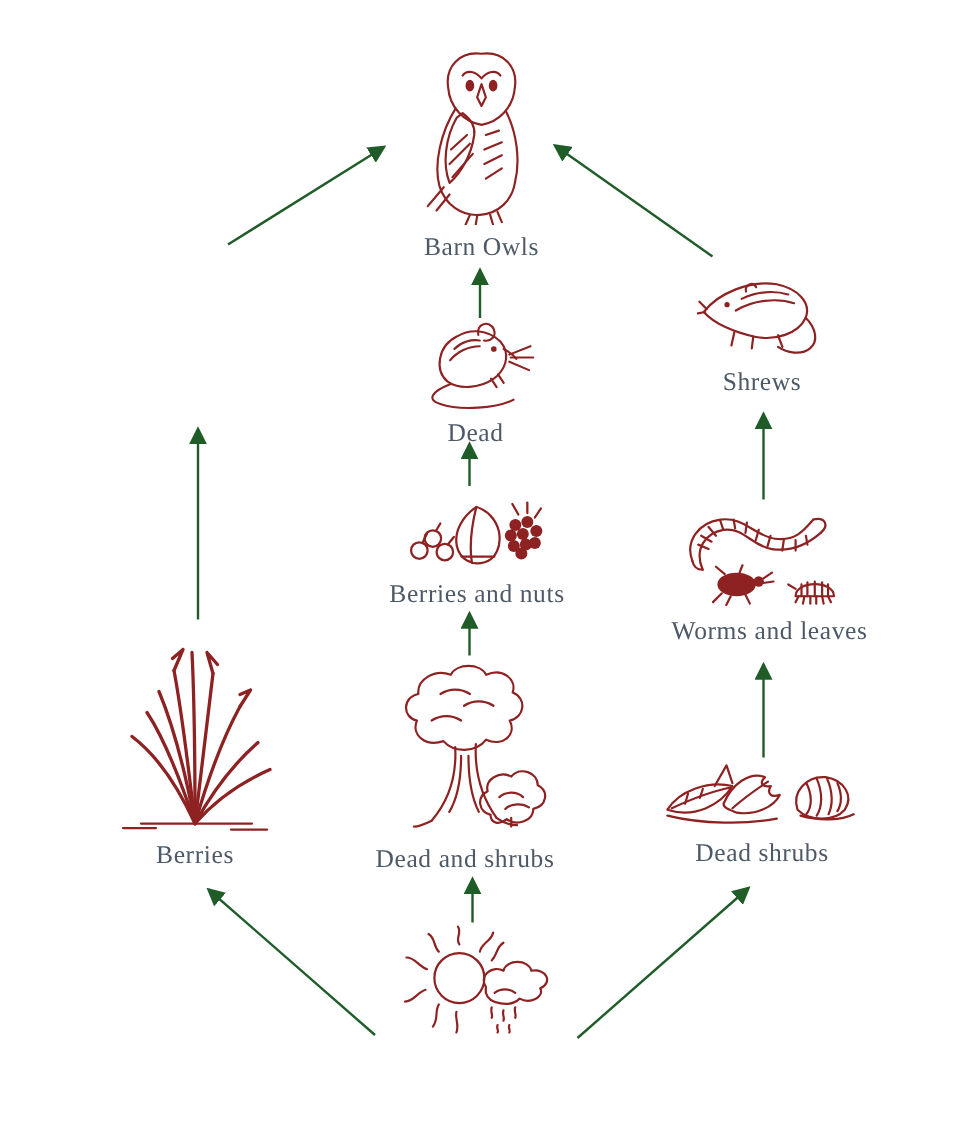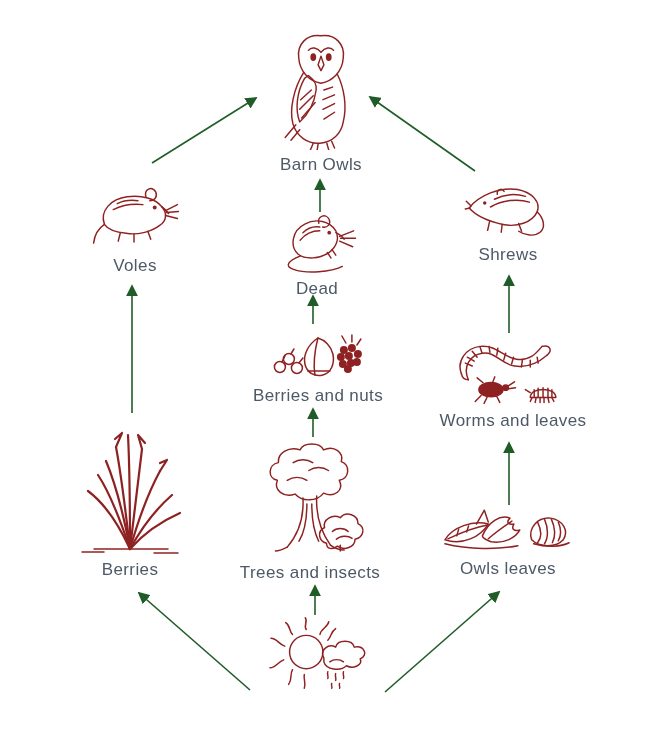--- a/index.html
+++ b/index.html
@@ -9,20 +9,21 @@
   }
   html,body{margin:0;padding:0;background:#ffffff;}
   .canvas{
     position:relative;width:650px;height:750px;background:#ffffff;overflow:hidden;
     font-family:"Liberation Sans",sans-serif;
   }
   .arrow-layer{position:absolute;left:0;top:0;width:650px;height:750px;pointer-events:none;}
   .node{
     position:absolute;margin:0;display:flex;flex-direction:column;align-items:center;
     transform:translateX(-50%);
+    font-family:Liberation Serif, serif;
   }
   .node .label{
     margin-top:5px;font-size:17px;letter-spacing:.4px;color:var(--label);
     white-space:nowrap;line-height:20px;
   }
   .sketch{display:block;}
   .sketch path,.sketch circle,.sketch ellipse,.sketch line{
     fill:none;stroke:var(--ink);stroke-width:1.5;stroke-linecap:round;stroke-linejoin:round;
   }
   .sketch .fill{fill:var(--ink);stroke:none;}
@@ -62,33 +63,20 @@
       <path d="M28,44 C18,60 13,82 17,97 C21,110 32,118 45,117 C58,116 67,107 69,95 C73,79 70,60 63,46"></path>
       <path d="M29,50 C21,64 19,82 24,95 C32,88 39,76 41,62 C42,55 37,50 33,47 Z"></path>
       <path d="M25,72 L36,62 M24,82 L38,68 M26,91 L40,75"></path>
       <path d="M49,62 L58,59 M48,72 L60,67 M48,82 L60,76 M49,92 L60,85"></path>
       <path d="M38,117 L35,124 M43,118 L42,124 M52,117 L54,124 M57,115 L60,122"></path>
       <path d="M20,98 L9,111 M24,103 L15,114"></path>
     </svg>
     <figcaption class="label">Barn Owls</figcaption>
   </figure>
 
-  <figure class="node" style="left:135px;top:178px">
-    <svg class="sketch" width="92" height="73" viewBox="0 0 92 74">
-      <path d="M15,47 C10,33 22,21 38,19 C53,17 67,21 73,29 C79,35 78,44 71,48 C62,55 48,58 37,56 C27,55 19,53 15,47 Z"></path>
-      <path d="M57,19 C55,11 63,8 67,14 C69,19 66,23 61,23"></path>
-      <circle class="fill" cx="66" cy="30" r="2"></circle>
-      <path d="M73,29 C76,31 78,33 80,36"></path>
-      <path d="M77,33 L89,27 M78,35 L90,34 M77,38 L89,41"></path>
-      <path d="M15,47 C9,51 5,58 4,66"></path>
-      <path d="M31,56 L29,64 M45,57 L45,65 M59,54 L62,62"></path>
-      <path d="M28,26 C34,23 42,22 49,23 M24,32 C32,28 44,26 54,27"></path>
-    </svg>
-    <figcaption class="label">Voles</figcaption>
-  </figure>
 
   <figure class="node" style="left:317px;top:212px">
     <svg class="sketch" width="82" height="62" viewBox="0 0 86 66">
       <path d="M23,45 C14,37 16,20 30,13 C42,6 57,10 63,20 C67,28 64,37 56,43 C46,50 31,51 23,45 Z"></path>
       <path d="M45,12 C43,4 53,1 56,8 C58,13 54,17 49,16"></path>
       <circle class="fill" cx="56" cy="22" r="2"></circle>
       <path d="M63,22 C67,24 70,26 72,29"></path>
       <path d="M67,26 L82,20 M68,28 L84,28 M67,31 L81,37"></path>
       <path d="M54,43 L58,49 M59,40 L63,46"></path>
       <path d="M25,47 C12,52 8,58 18,61 C32,66 58,64 70,58"></path>
@@ -177,36 +165,36 @@
     <svg class="sketch" width="112" height="118" viewBox="0 0 114 118">
       <path d="M42,54 C30,58 20,50 24,40 C14,38 14,24 25,22 C24,12 36,5 47,9 C51,1 67,1 71,9 C82,4 92,12 89,21 C99,25 97,38 87,40 C92,50 82,58 71,53 C64,62 49,62 42,54 Z"></path>
       <path d="M34,40 C40,36 48,36 54,40 M56,30 C62,26 70,26 76,30 M40,22 C46,18 54,18 60,22"></path>
       <path d="M50,58 C51,76 46,94 34,108 M64,56 C63,76 68,92 78,106"></path>
       <path d="M54,64 C54,80 52,92 46,102 M59,64 C59,80 61,92 66,102"></path>
       <path d="M34,108 C30,110 26,112 22,112 M78,106 C82,109 87,111 92,111"></path>
       <path d="M74,104 C66,102 64,92 72,88 C70,80 80,74 88,78 C94,71 106,75 106,84 C114,88 112,98 103,100 C103,108 92,112 85,107 C80,111 74,110 74,104 Z"></path>
       <path d="M80,92 C84,88 92,88 96,92 M84,100 C88,96 96,96 100,99"></path>
       <path d="M88,112 L88,106"></path>
     </svg>
-    <figcaption class="label">Trees and insects</figcaption>
+    <figcaption class="label">Dead and shrubs</figcaption>
   </figure>
 
   <figure class="node" style="left:508px;top:498px">
     <svg class="sketch" width="138" height="56" viewBox="0 0 140 56">
       <path d="M6,42 C14,29 34,22 50,26 C42,39 24,48 6,42 Z"></path>
       <path d="M9,41 C22,35 38,29 49,27"></path>
       <path d="M18,38 L20,31 M28,34 L30,28"></path>
       <path d="M38,26 L46,12 L50,24"></path>
       <path d="M44,38 C50,24 62,16 72,20 C68,24 70,27 76,26 C73,31 76,34 82,32 C78,40 66,46 53,44 C48,42 44,41 44,38 Z"></path>
       <path d="M50,41 C58,34 68,27 74,23"></path>
       <path d="M94,42 C90,30 100,19 113,20 C126,22 132,33 126,42 C119,50 102,50 94,42 Z"></path>
       <path d="M100,24 C104,32 104,40 100,45 M107,21 C111,30 111,40 107,46 M114,21 C118,30 118,39 115,45 M121,24 C124,31 124,38 121,43"></path>
       <path d="M6,46 C30,52 60,52 80,48 M96,46 C110,50 124,49 132,45"></path>
     </svg>
-    <figcaption class="label">Owls leaves</figcaption>
+    <figcaption class="label">Dead shrubs</figcaption>
   </figure>
 
   <figure class="node" style="left:318px;top:616px">
     <svg class="sketch" width="98" height="76" viewBox="0 0 100 76">
       <circle cx="38" cy="36" r="17"></circle>
       <path d="M38,13 C35,9 40,5 37,1"></path>
       <path d="M52,18 C53,12 60,11 61,5"></path>
       <path d="M24,18 C20,14 22,9 17,6"></path>
       <path d="M16,30 C10,28 8,22 2,22"></path>
       <path d="M15,44 C9,46 7,52 1,52"></path>

